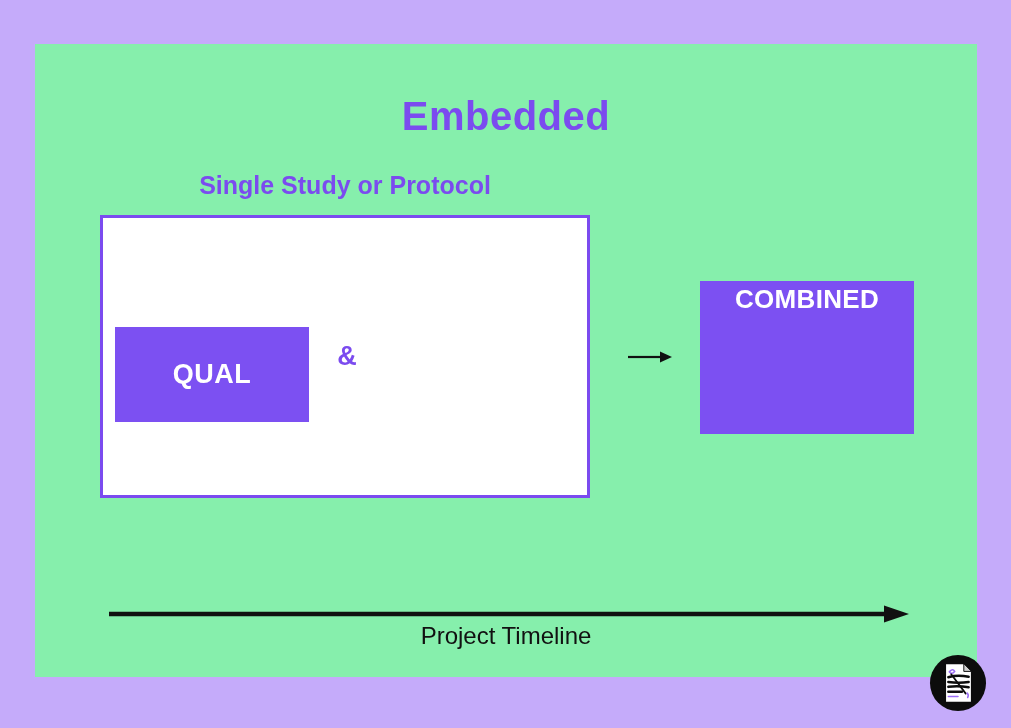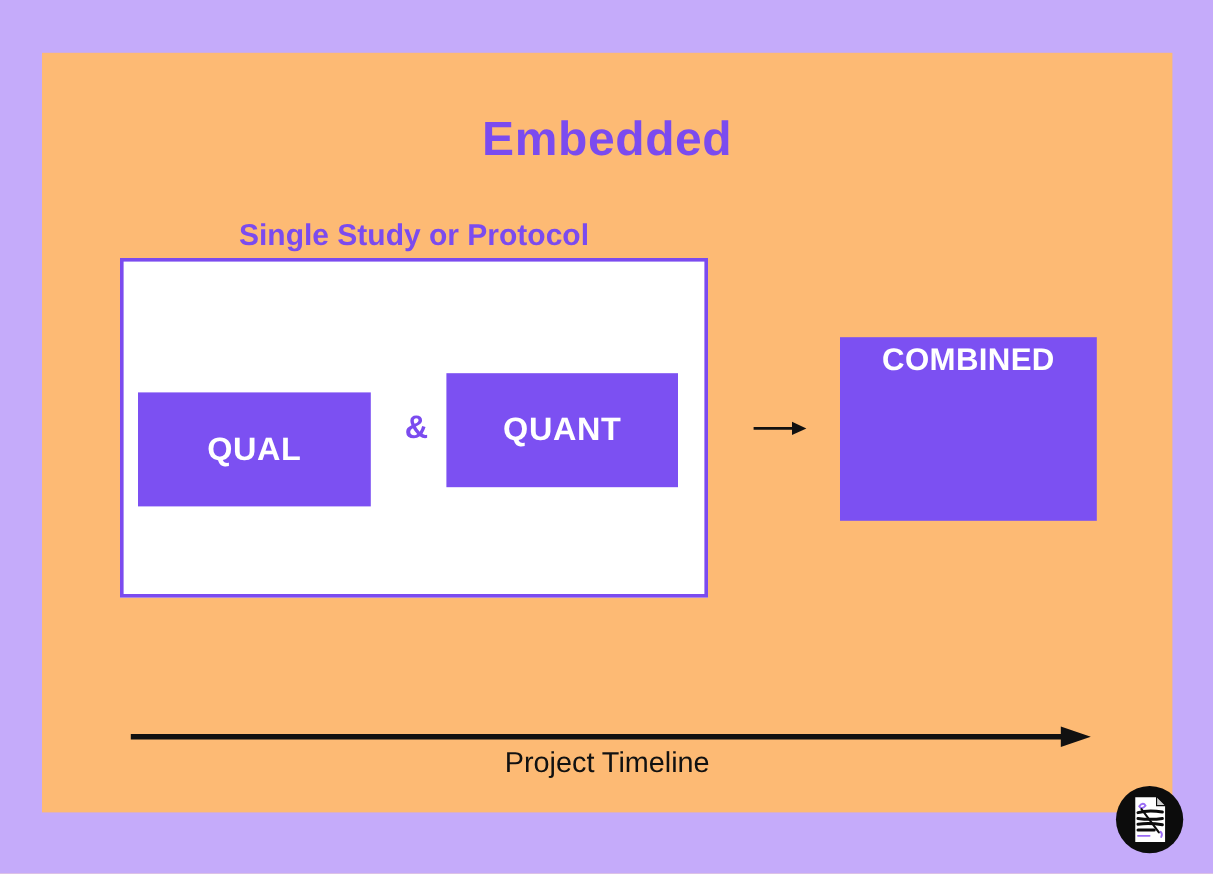--- a/index.html
+++ b/index.html
@@ -10,35 +10,35 @@
   }
   .canvas {
     position: relative;
     width: 1011px; height: 728px;
     background: var(--frame, #c5abfa);
   }
   .sheet {
     position: absolute;
     left: 35px; top: 44px;
     width: 942px; height: 633px;
-    background: #fdba74;
+    background: #86efac;
   }
   .title {
     position: absolute;
     left: 0; top: 50px; width: 100%;
     margin: 0;
     text-align: center;
     font-size: 40px;
     font-weight: 700;
     letter-spacing: 0.5px;
     color: var(--accent, #7b4bef);
   }
   .protocol-label {
     position: absolute;
-    left: 65px; top: 138px; width: 490px;
+    left: 65px; top: 127px; width: 490px;
     text-align: center;
     font-size: 25px;
     font-weight: 700;
     color: var(--accent, #7b4bef);
   }
   .protocol-box {
     position: absolute;
     left: 65px; top: 171px;
     width: 484px; height: 277px;
     border: 3px solid var(--accent, #7b4bef);
@@ -110,23 +110,20 @@
     <div class="protocol-label">Single Study or Protocol</div>
 
     <div class="protocol-box"></div>
 
     <div class="method-box qual">
       <span>QUAL</span>
     </div>
 
     <div class="amp">&amp;</div>
 
-    <div class="method-box quant">
-      <span>QUANT</span>
-    </div>
 
     <svg class="flow-arrow" width="46" height="16" viewBox="0 0 46 16">
       <line x1="1" y1="8" x2="33" y2="8" stroke="#111111" stroke-width="2.2"></line>
       <polygon points="33,2.5 45,8 33,13.5" fill="#111111"></polygon>
     </svg>
 
     <div class="result-box">
       <div>COMBINED</div>
     </div>
 

